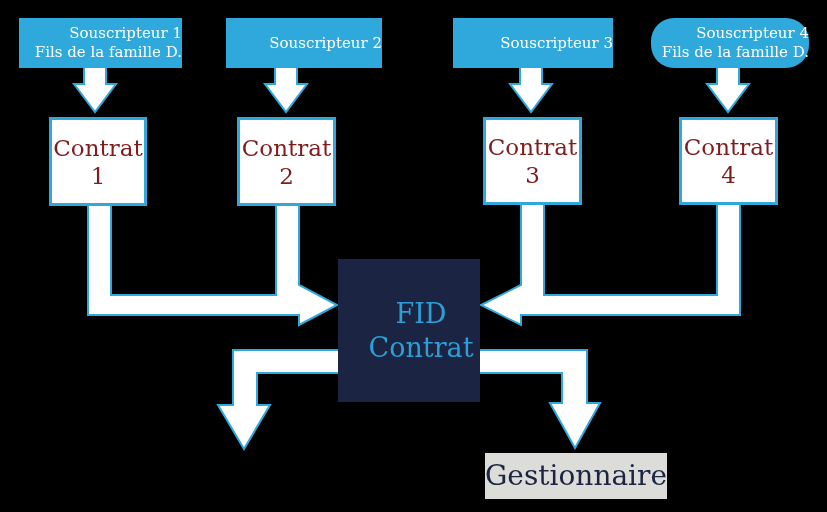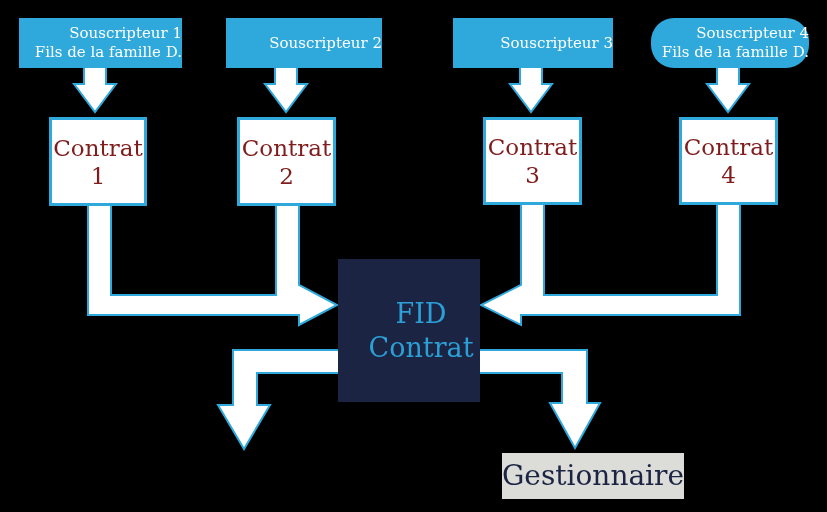--- a/index.html
+++ b/index.html
@@ -66,17 +66,17 @@
   <div class="node con" style="left:679px;top:117px;width:99px;height:88px;">
     <div>Contrat</div>
     <div>4</div>
   </div>
 
   <div class="node hub" style="left:338px;top:259px;width:142px;height:143px;">
     <div>FID</div>
     <div>Contrat</div>
   </div>
 
-  <div class="node out" style="left:502px;top:453px;width:182px;height:46px;">
+  <div class="node out" style="left:485px;top:453px;width:182px;height:46px;">
     <div>Gestionnaire</div>
   </div>
 
 </div>
 
 </body></html>

